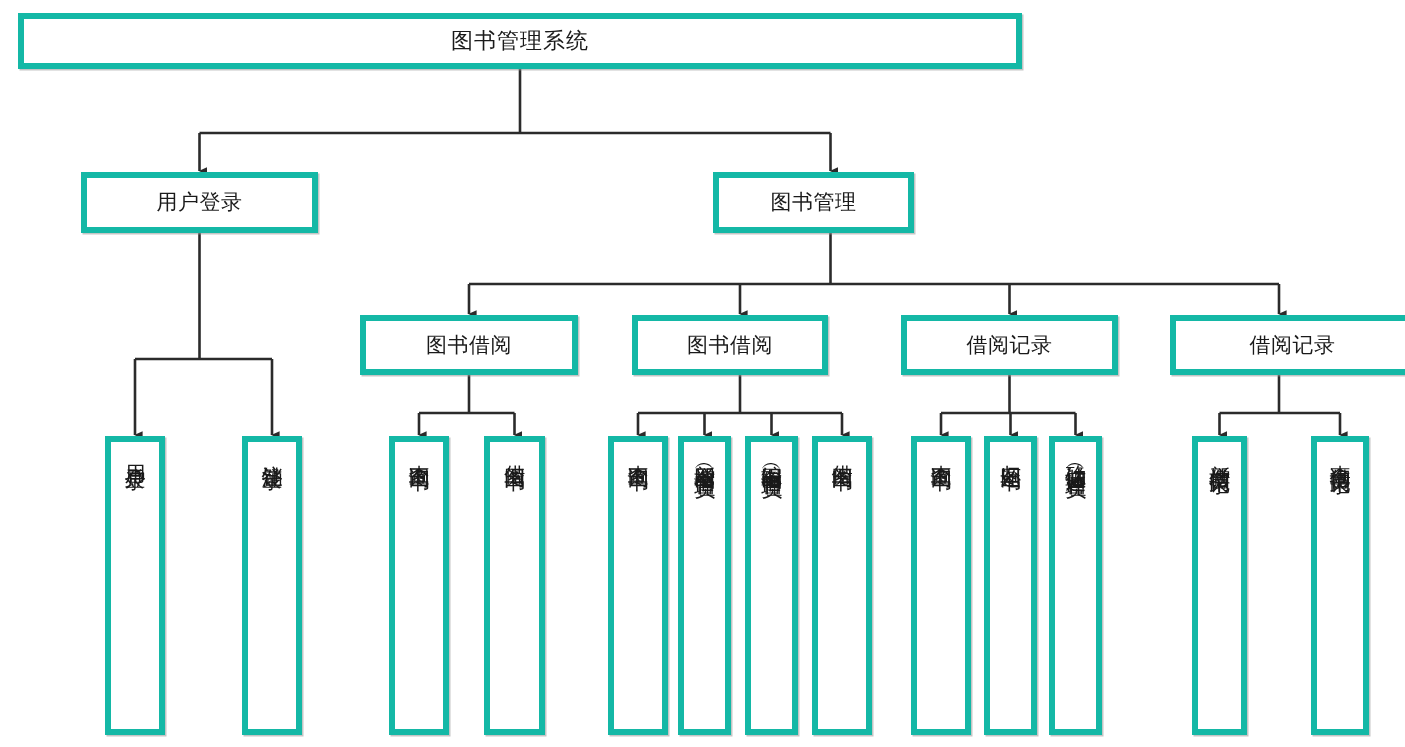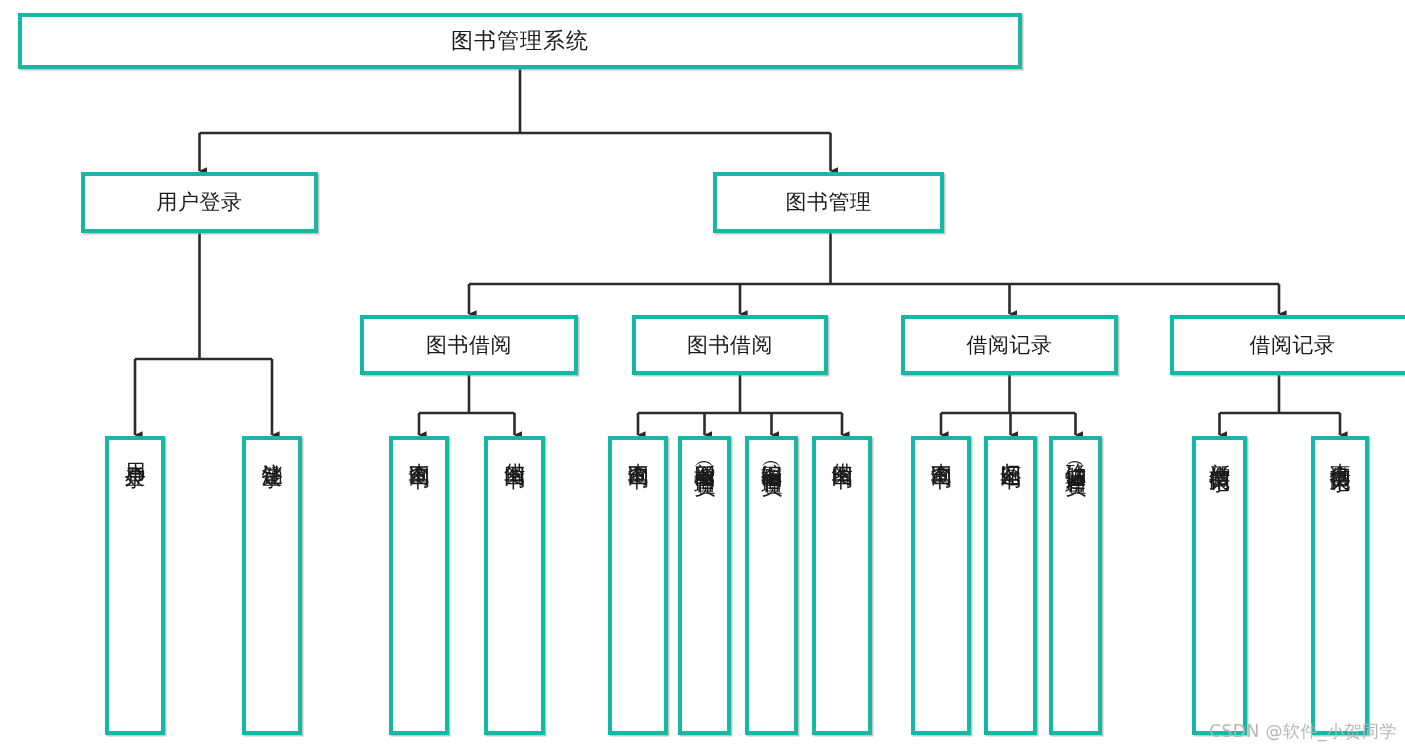--- a/index.html
+++ b/index.html
@@ -22,21 +22,21 @@
     position: absolute;
     left: 0;
     top: 0;
     width: 1405px;
     height: 747px;
     pointer-events: none;
   }
   .node {
     position: absolute;
     box-sizing: border-box;
-    border: 4px solid #14b8a6;
+    border: 6px solid #14b8a6;
     background: #ffffff;
     display: flex;
     align-items: center;
     justify-content: center;
     color: #1a1a1a;
     box-shadow: 1.5px 1.5px 0 0 rgba(150,150,150,0.55);
   }
   .node-label {
     display: block;
     text-align: center;
@@ -123,21 +123,21 @@
       </g>
   </svg>
 
   <div id="node-layer">
       <div class="node horizontal root" style="left: 18px; top: 13px; width: 1004px; height: 56px;">
         <span class="node-label">图书管理系统</span>
       </div>
       <div class="node horizontal" style="left: 81px; top: 172px; width: 237px; height: 61px;">
         <span class="node-label">用户登录</span>
       </div>
-      <div class="node horizontal" style="left: 713px; top: 172px; width: 231px; height: 61px;">
+      <div class="node horizontal" style="left: 713px; top: 172px; width: 201px; height: 61px;">
         <span class="node-label">图书管理</span>
       </div>
       <div class="node horizontal" style="left: 360px; top: 315px; width: 218px; height: 60px;">
         <span class="node-label">图书借阅</span>
       </div>
       <div class="node horizontal" style="left: 632px; top: 315px; width: 196px; height: 60px;">
         <span class="node-label">图书借阅</span>
       </div>
       <div class="node horizontal" style="left: 901px; top: 315px; width: 217px; height: 60px;">
         <span class="node-label">借阅记录</span>
@@ -179,14 +179,13 @@
         <span class="node-label">确认归还（管理员）</span>
       </div>
       <div class="node vertical" style="left: 1192px; top: 436px; width: 55px; height: 299px;">
         <span class="node-label">新增借阅记录</span>
       </div>
       <div class="node vertical" style="left: 1311px; top: 436px; width: 58px; height: 299px;">
         <span class="node-label">查询借阅记录</span>
       </div>
     </div>
 
-  <div class="watermark">CSDN @软件_小贺同学</div>
 </div>
 
 </body></html>

